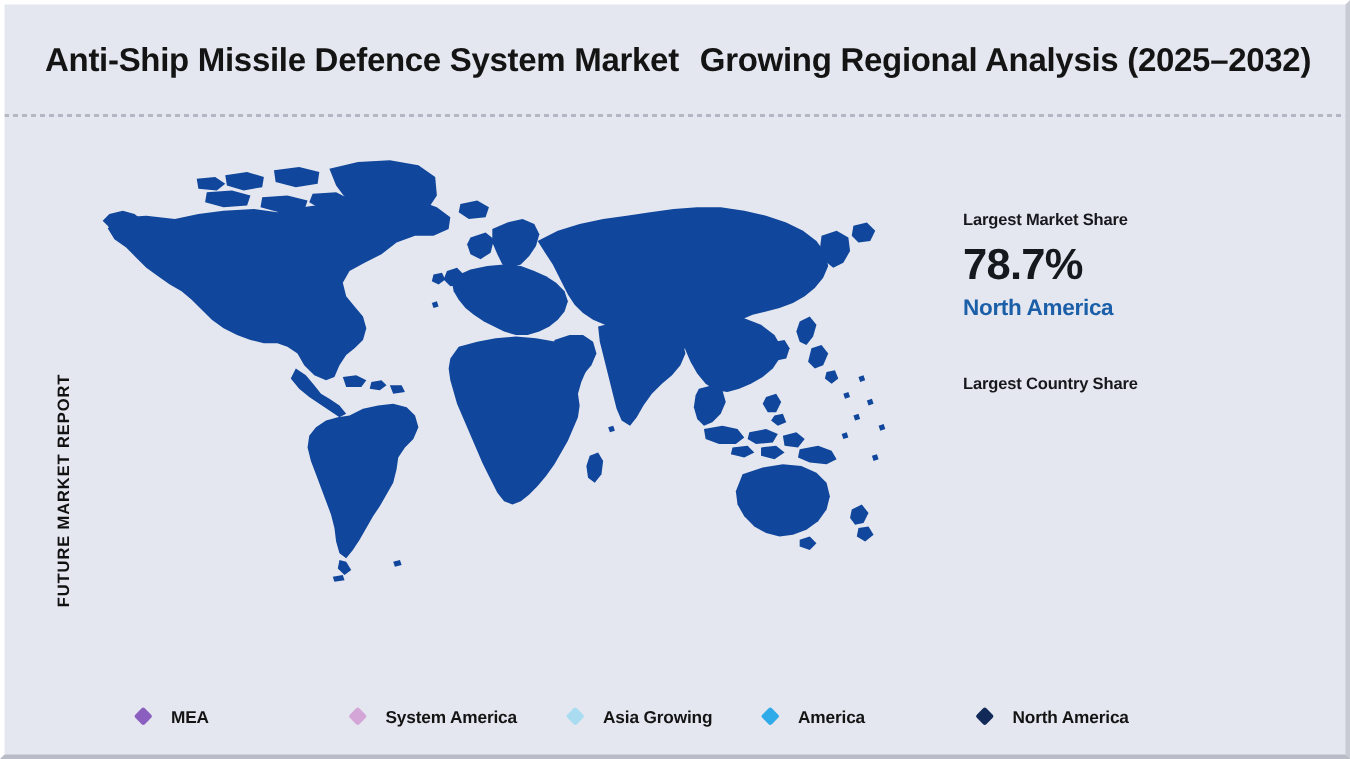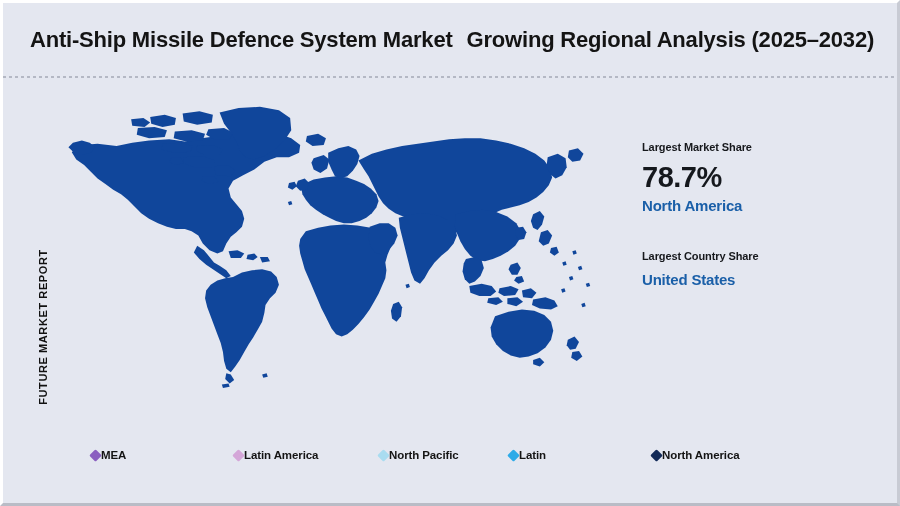--- a/index.html
+++ b/index.html
@@ -125,23 +125,23 @@
   .legend {
     position: absolute;
     left: 0;
     top: 446px;
     width: 894px;
     height: 24px;
   }
   .legend-item {
     position: absolute;
     display: flex;
-    align-items: center;
-    gap: 1px;
+    gap: 14px;
     white-space: nowrap;
+    margin-top: 24px;
   }
   .legend-dot {
     width: 9px;
     height: 9px;
     transform: rotate(45deg);
     border-radius: 1.5px;
     flex: 0 0 auto;
   }
   .legend-text {
     font-size: 11.5px;
@@ -266,45 +266,44 @@
   <div class="stats">
 
     <div class="stat-block">
       <div class="stat-label">Largest Market Share</div>
       <div class="stat-value">78.7%</div>
       <div class="stat-region">North America</div>
     </div>
 
     <div class="stat-block">
       <div class="stat-label">Largest Country Share</div>
-      <div class="stat-region">United States</div>
     </div>
 
   </div>
 
   <div class="legend">
 
     <div class="legend-item" style="left:88px;">
       <span class="legend-dot" style="background:#8a5fc0;"></span>
       <span class="legend-text">MEA</span>
     </div>
 
     <div class="legend-item" style="left:231px;">
       <span class="legend-dot" style="background:#d4a6d8;"></span>
-      <span class="legend-text">Latin America</span>
+      <span class="legend-text">System America</span>
     </div>
 
     <div class="legend-item" style="left:376px;">
       <span class="legend-dot" style="background:#a9dcf0;"></span>
-      <span class="legend-text">North Pacific</span>
+      <span class="legend-text">Asia Growing</span>
     </div>
 
     <div class="legend-item" style="left:506px;">
       <span class="legend-dot" style="background:#2eabe8;"></span>
-      <span class="legend-text">Latin</span>
+      <span class="legend-text">America</span>
     </div>
 
     <div class="legend-item" style="left:649px;">
       <span class="legend-dot" style="background:#122a58;"></span>
       <span class="legend-text">North America</span>
     </div>
 
   </div>
 
 </div>

